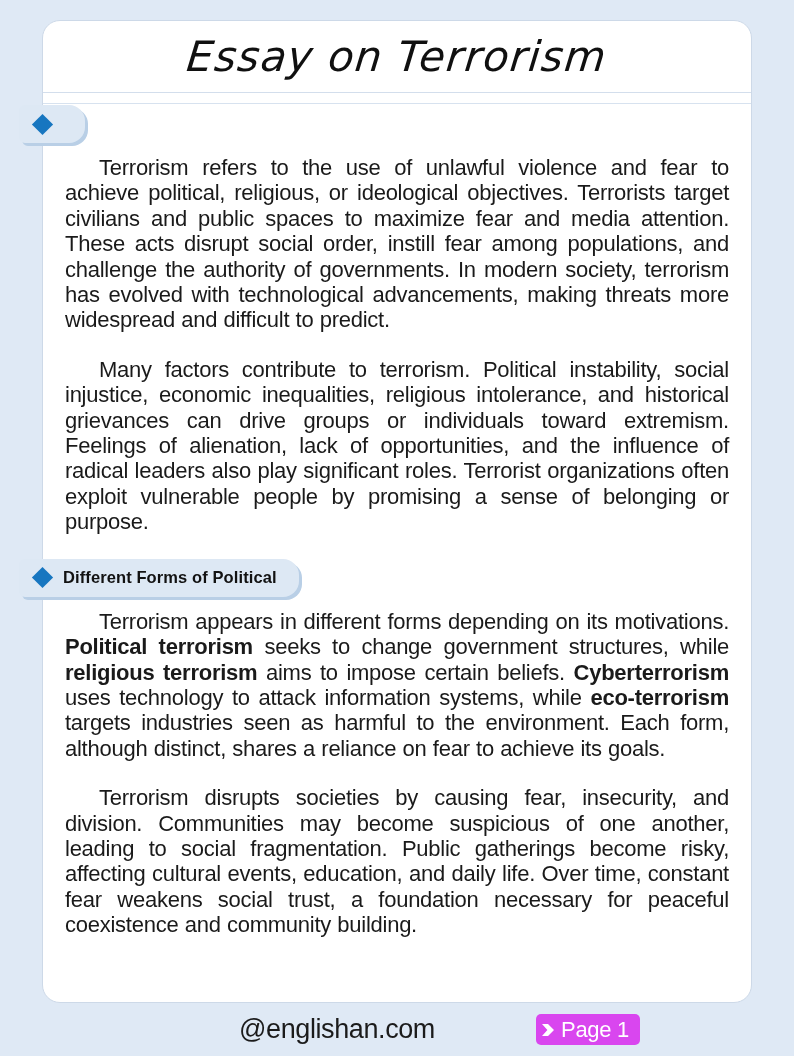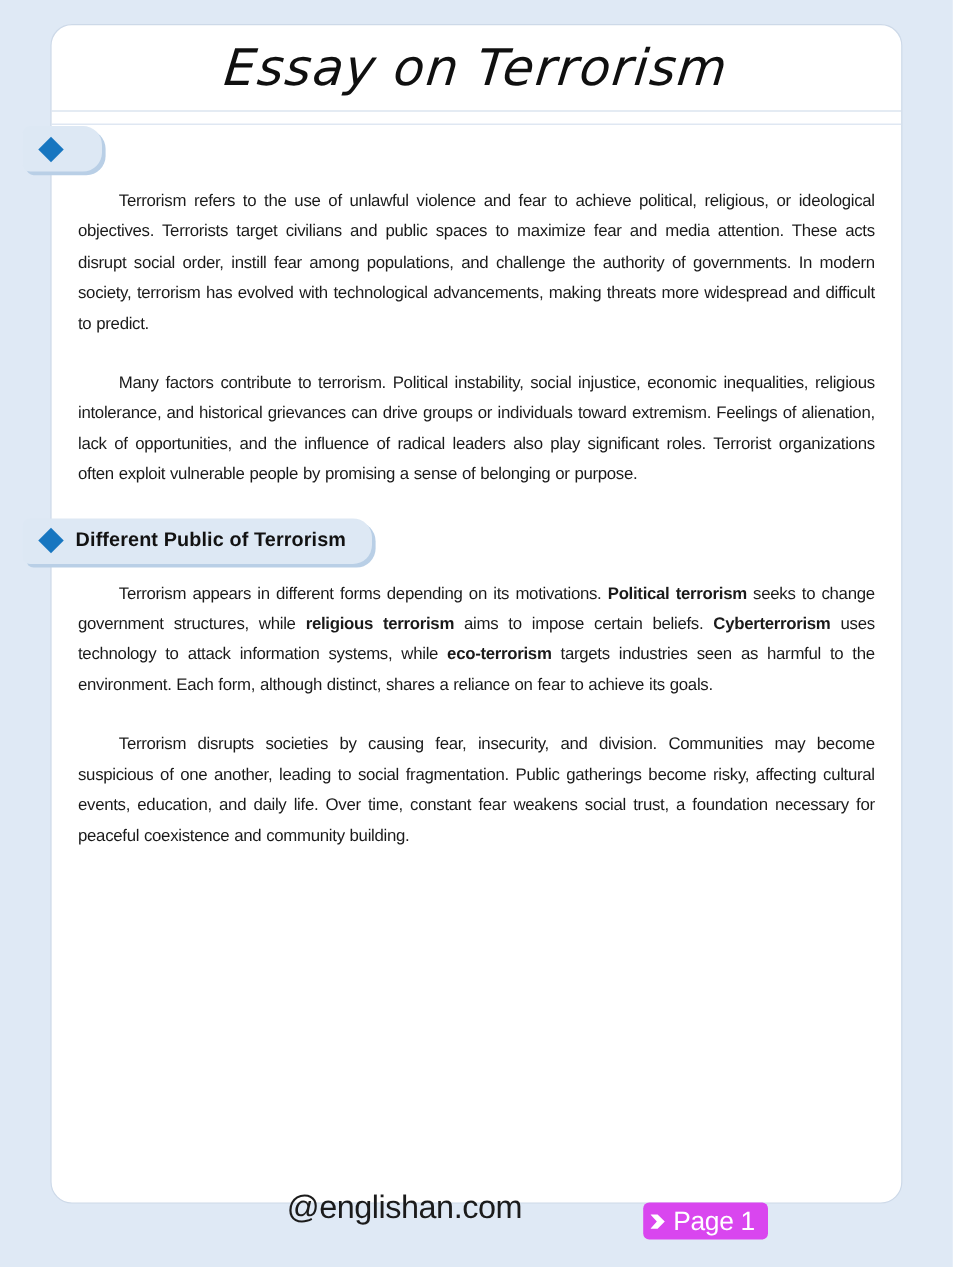--- a/index.html
+++ b/index.html
@@ -100,44 +100,44 @@
     font-family: "Liberation Sans", sans-serif;
     font-size: 16.5px;
     font-weight: bold;
     color: #121212;
     white-space: nowrap;
     letter-spacing: 0.1px;
   }
 
   .para {
     font-family: "Liberation Sans", sans-serif;
-    font-size: 14px;
+    font-size: 22px;
     line-height: 25.4px;
     color: #1a1a1a;
     text-align: justify;
     text-indent: 34px;
     margin: 12px 22px 0 22px;
     letter-spacing: -0.25px;
     word-spacing: 0.4px;
     hyphens: none;
   }
   .para b { font-weight: bold; }
 
   .sec-gap-1 { margin-top: 0px; }
   .sec-gap { margin-top: 24px; }
 
   
   .footer {
     position: absolute;
     left: 0;
-    bottom: 12px;
+    bottom: 0;
     width: 674px;
     height: 53px;
     display: flex;
-    align-items: flex-start;
+    align-items: center;
     justify-content: center;
   }
   .site-name {
     font-family: "Liberation Sans", sans-serif;
     font-size: 27px;
     color: #1b1b1b;
     letter-spacing: -0.4px;
   }
   .page-badge {
     position: absolute;
@@ -186,21 +186,21 @@
       <p class="para"><span>Terrorism refers to the use of unlawful violence and fear to achieve political, religious, or ideological objectives. Terrorists target civilians and public spaces to maximize fear and media attention. These acts disrupt social order, instill fear among populations, and challenge the authority of governments. In modern society, terrorism has evolved with technological advancements, making threats more widespread and difficult to predict.</span></p>
     </div>
 
     <div class="section sec-gap">
       <p class="para"><span>Many factors contribute to terrorism. Political instability, social injustice, economic inequalities, religious intolerance, and historical grievances can drive groups or individuals toward extremism. Feelings of alienation, lack of opportunities, and the influence of radical leaders also play significant roles. Terrorist organizations often exploit vulnerable people by promising a sense of belonging or purpose.</span></p>
     </div>
 
     <div class="section sec-gap">
       <div class="sec-head">
         <span class="diamond"></span>
-        <span class="sec-title">Different Public of Terrorism</span>
+        <span class="sec-title">Different Forms of Political</span>
       </div>
       <p class="para"><span>Terrorism appears in different forms depending on its motivations. </span><b>Political terrorism</b><span> seeks to change government structures, while </span><b>religious terrorism</b><span> aims to impose certain beliefs. </span><b>Cyberterrorism</b><span> uses technology to attack information systems, while </span><b>eco-terrorism</b><span> targets industries seen as harmful to the environment. Each form, although distinct, shares a reliance on fear to achieve its goals.</span></p>
     </div>
 
     <div class="section sec-gap">
       <p class="para"><span>Terrorism disrupts societies by causing fear, insecurity, and division. Communities may become suspicious of one another, leading to social fragmentation. Public gatherings become risky, affecting cultural events, education, and daily life. Over time, constant fear weakens social trust, a foundation necessary for peaceful coexistence and community building.</span></p>
     </div>
 
   </div>
 </div>

